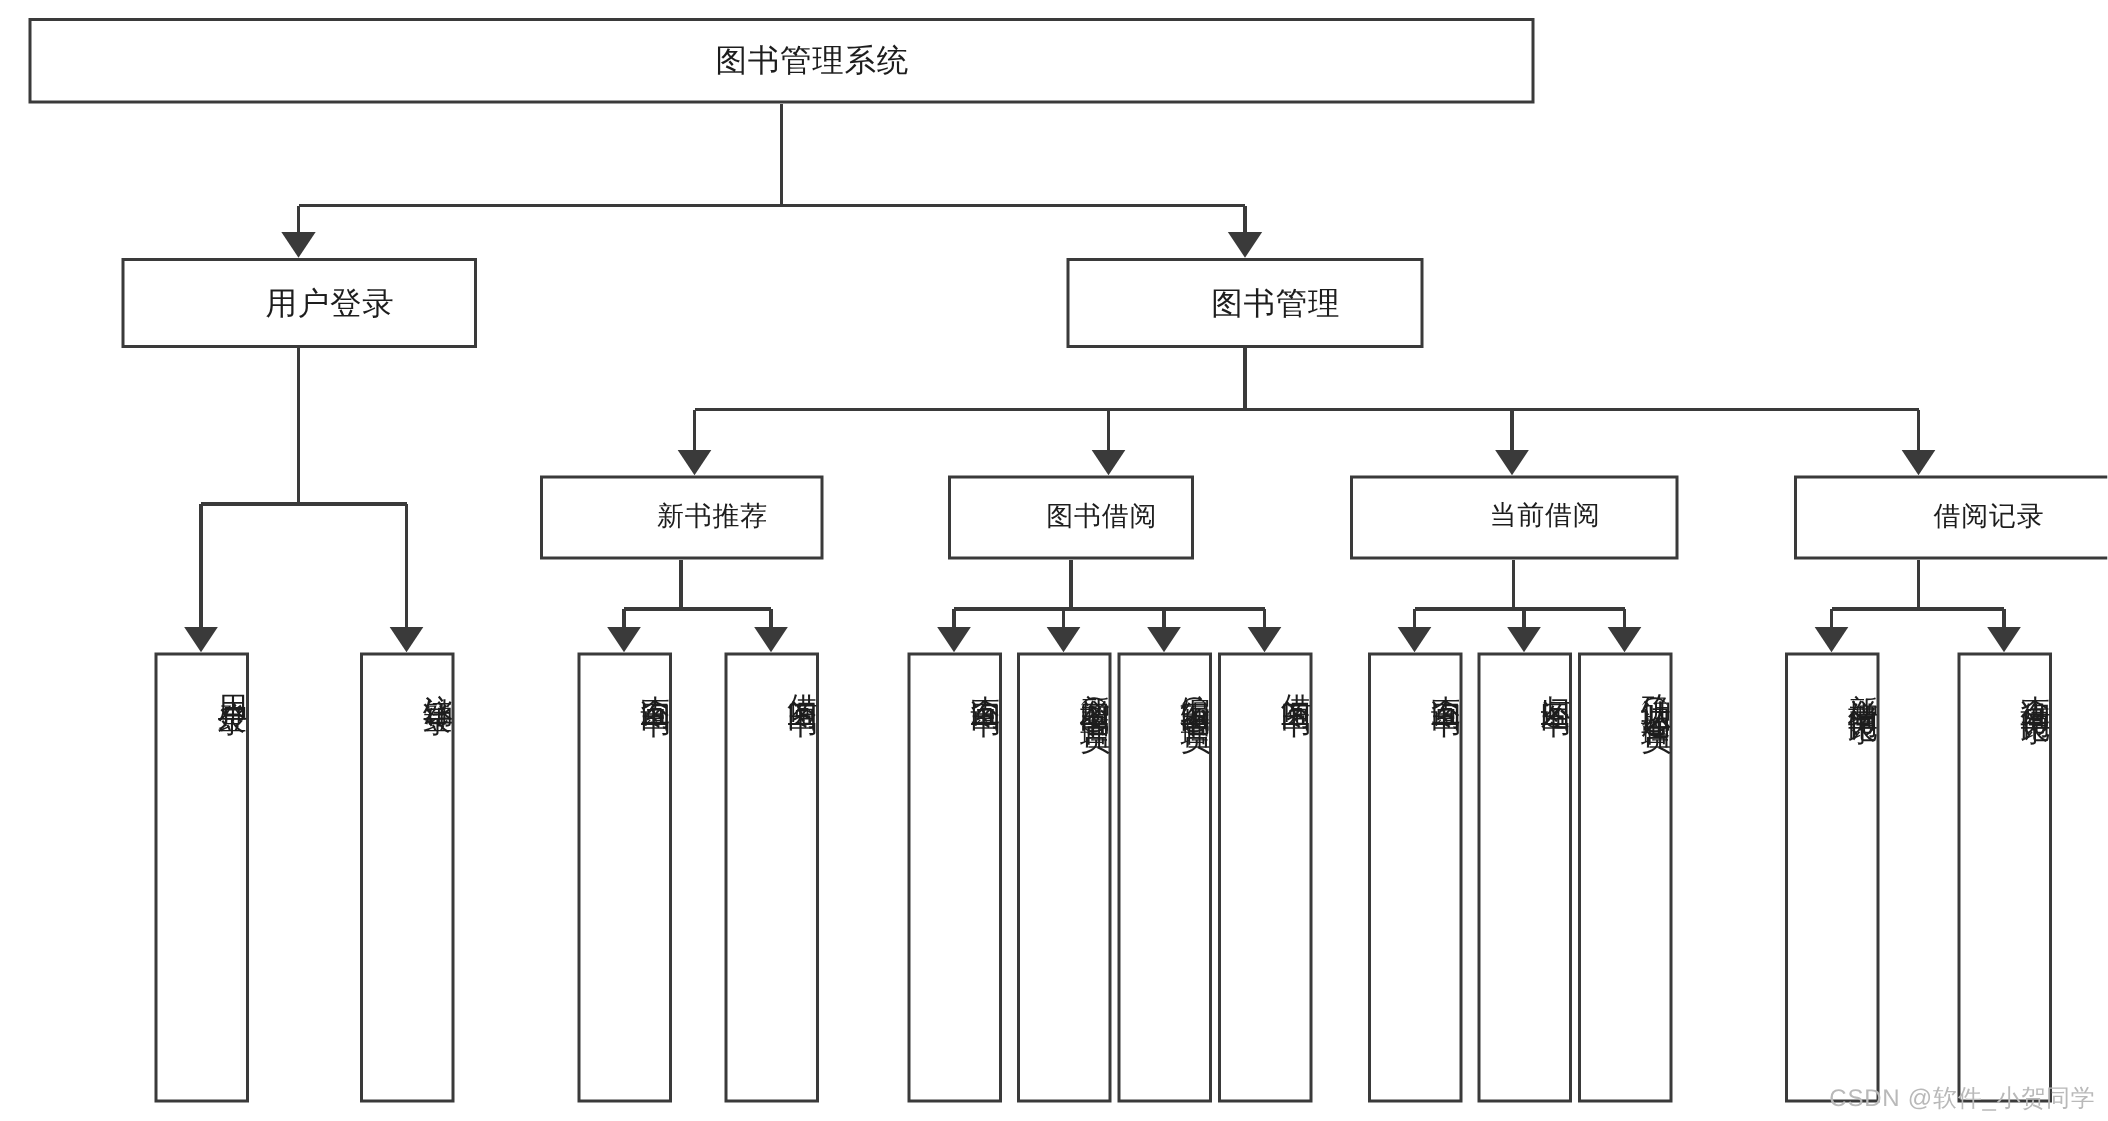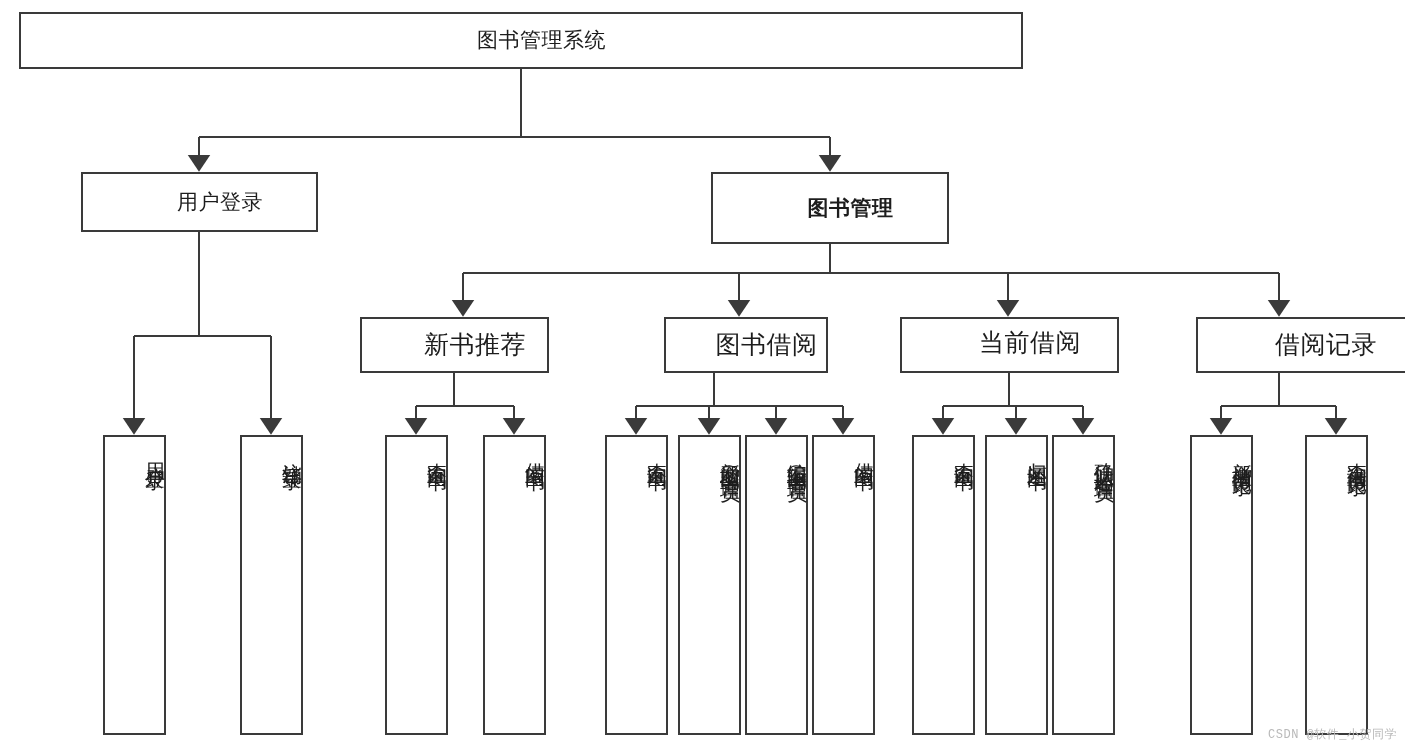--- a/index.html
+++ b/index.html
@@ -32,21 +32,21 @@
     background: #ffffff;
     border: 2.5px solid #3a3a3a;
     display: flex;
     align-items: center;
     justify-content: center;
     z-index: 2;
     padding-left: 41px;
   }
   .node-label {
     color: #1d1d1d;
-    font-size: 25px;
+    font-size: 18px;
     line-height: 1.25;
     letter-spacing: 0.5px;
     white-space: nowrap;
     text-align: center;
   }
   .node.root .node-label,
   .node.level2 .node-label {
     font-size: 21px;
   }
   
@@ -61,26 +61,26 @@
     font-size: 20px;
     line-height: 1.05;
     letter-spacing: 3px;
     white-space: normal;
     max-height: 280px;
   }
   #watermark {
     position: absolute;
     right: 8px;
     bottom: 4px;
-    font-size: 12px;
+    font-size: 16px;
     color: #b9b9b9;
     letter-spacing: 0.5px;
     z-index: 5;
     white-space: nowrap;
-    font-family: Liberation Mono, monospace;
+    font-family: Liberation Sans, sans-serif;
   }
 </style>
 </head>
 <body>
 
 <div id="diagram-root">
 
   <svg id="connector-layer" viewBox="0 0 1405 747" width="1405" height="747" xmlns="http://www.w3.org/2000/svg">
     <defs>
       <marker id="arrowhead" markerWidth="10" markerHeight="10" refX="3.2" refY="5" orient="auto" markerUnits="strokeWidth">
@@ -134,28 +134,28 @@
     </g>
   </svg>
 
   <div class="node root" style="left:19px; top:12px; width:1004px; height:57px;">
     <span class="node-label">图书管理系统</span>
   </div>
 
   <div class="node level2" style="left:81px; top:172px; width:237px; height:60px;">
     <span class="node-label">用户登录</span>
   </div>
-  <div class="node level2" style="left:711px; top:172px; width:238px; height:72px;font-weight:bold;">
+  <div class="node level2" style="left:711px; top:172px; width:238px; height:60px;">
     <span class="node-label">图书管理</span>
   </div>
 
   <div class="node level3" style="left:360px; top:317px; width:189px; height:56px;">
     <span class="node-label">新书推荐</span>
   </div>
-  <div class="node level3" style="left:632px; top:317px; width:164px; height:56px;margin-left:32px;">
+  <div class="node level3" style="left:632px; top:317px; width:164px; height:56px;">
     <span class="node-label">图书借阅</span>
   </div>
   <div class="node level3" style="left:900px; top:317px; width:219px; height:56px;font-family:Liberation Mono, monospace;">
     <span class="node-label">当前借阅</span>
   </div>
   <div class="node level3" style="left:1196px; top:317px; width:219px; height:56px;">
     <span class="node-label">借阅记录</span>
   </div>
 
   <div class="node leaf" style="left:103px; top:435px; width:63px; height:300px;">

